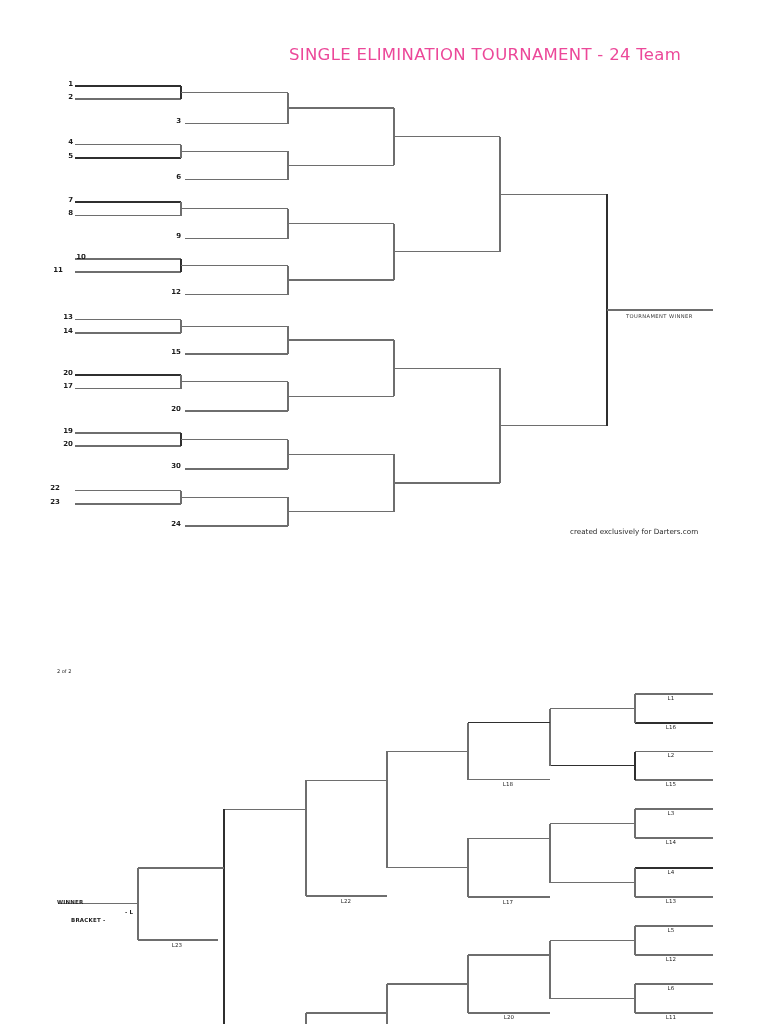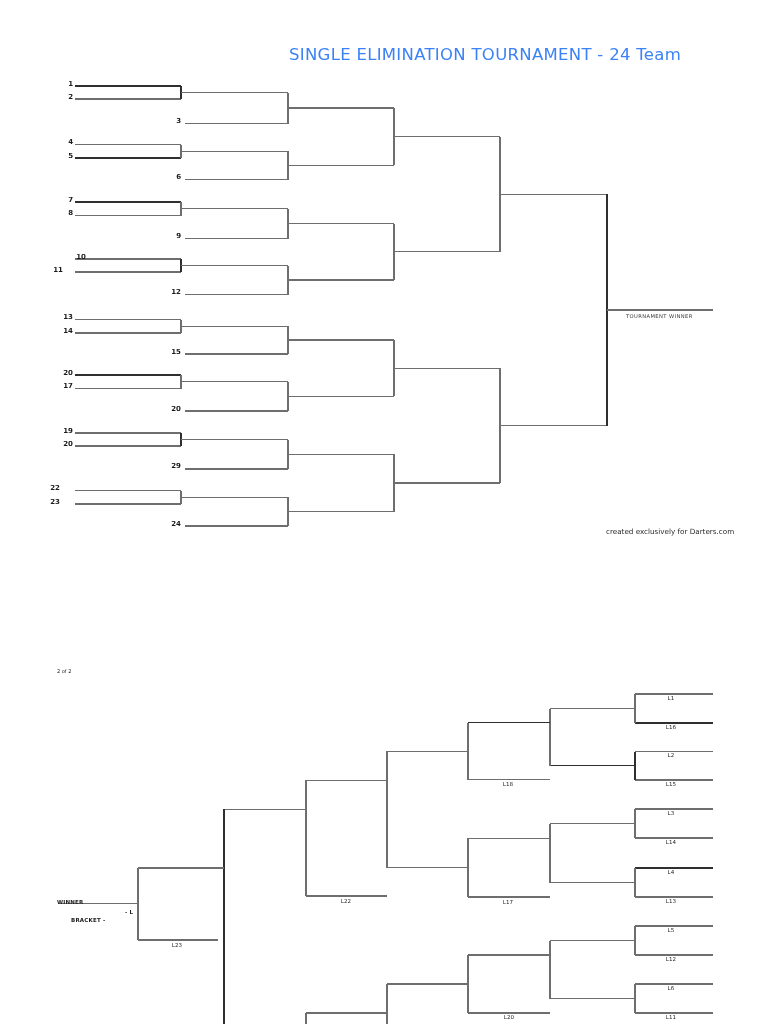--- a/index.html
+++ b/index.html
@@ -1,29 +1,29 @@
 <!DOCTYPE html>
 <html><head>
 <meta charset="utf-8">
 <style>
   html,body{margin:0;padding:0;background:#e8e8e8;}
   .page{position:relative;width:768px;height:1024px;background:#ffffff;overflow:hidden;
         font-family:"DejaVu Sans", sans-serif;margin:0 auto;}
   svg.lines{position:absolute;left:0;top:0;}
   .ln{stroke:#6e6e6e;stroke-width:1.3;fill:none;}
   .dk{stroke:#2f2f2f;}
-  .title{position:absolute;font-size:16.5px;color:#3b82f6;letter-spacing:.3px;white-space:nowrap;}
+  .title{position:absolute;font-size:16.5px;color:#ec4899;letter-spacing:.3px;white-space:nowrap;}
   .num{position:absolute;width:16px;height:5px;overflow:hidden;font-size:7px;font-weight:bold;
        line-height:6px;color:#1a1a1a;text-align:right;}
   .lbl{position:absolute;width:30px;font-size:5.5px;line-height:6px;color:#222;
        text-align:center;letter-spacing:.2px;}
   .frag{position:absolute;font-size:5.5px;line-height:6px;height:5px;overflow:hidden;
         color:#222;letter-spacing:.2px;white-space:nowrap;font-weight:bold;}
   .tw{position:absolute;font-size:5.2px;letter-spacing:.4px;color:#333;white-space:nowrap;}
-  .credit{position:absolute;font-size:7.2px;color:#2a2a2a;white-space:nowrap;margin-left:36px;}
+  .credit{position:absolute;font-size:7.2px;color:#2a2a2a;white-space:nowrap;}
   .pageno{position:absolute;font-size:5px;color:#222;white-space:nowrap;}
 </style>
 </head>
 <body>
 
 <div class="page">
 
   <svg class="lines" width="768" height="1024" shape-rendering="crispEdges">
     <g>
 
@@ -193,21 +193,21 @@
   <span class="num" style="left:47px;top:267px">11</span>
   <span class="num" style="left:165px;top:289px">12</span>
   <span class="num" style="left:57px;top:314px">13</span>
   <span class="num" style="left:57px;top:328px">14</span>
   <span class="num" style="left:165px;top:349px">15</span>
   <span class="num" style="left:57px;top:370px">20</span>
   <span class="num" style="left:57px;top:383px">17</span>
   <span class="num" style="left:165px;top:406px">20</span>
   <span class="num" style="left:57px;top:428px">19</span>
   <span class="num" style="left:57px;top:441px">20</span>
-  <span class="num" style="left:165px;top:463px">29</span>
+  <span class="num" style="left:165px;top:463px">30</span>
   <span class="num" style="left:44px;top:485px">22</span>
   <span class="num" style="left:44px;top:499px">23</span>
   <span class="num" style="left:165px;top:521px">24</span>
 
   <div class="tw" style="left:626px;top:313px">TOURNAMENT WINNER</div>
   <div class="credit" style="left:570px;top:527px">created exclusively for Darters.com</div>
 
   <div class="pageno" style="left:57px;top:668px">2 of 2</div>
 
   <span class="lbl" style="left:656px;top:695px">L1</span>

